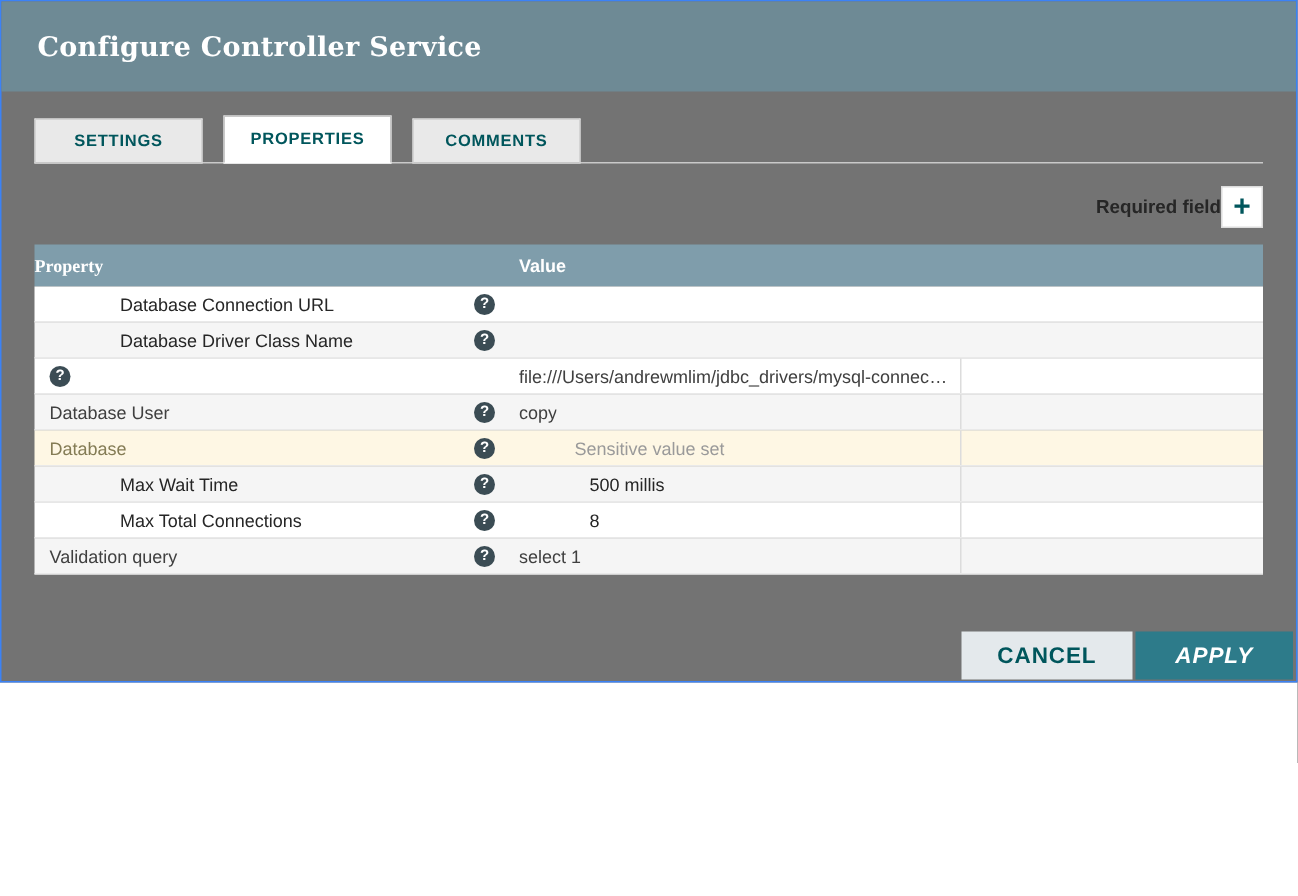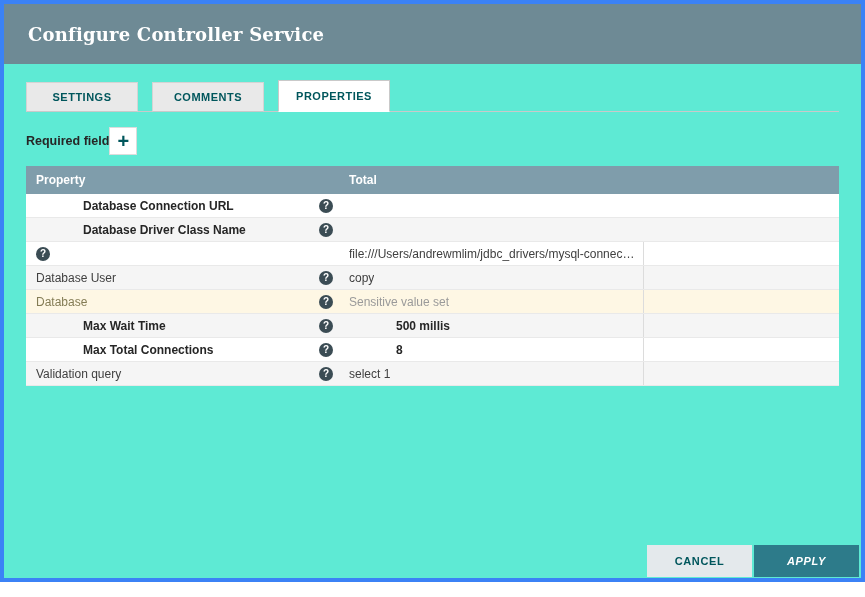--- a/index.html
+++ b/index.html
@@ -5,23 +5,23 @@
   * { margin: 0; padding: 0; box-sizing: border-box; }
   html, body { width: 865px; height: 597px; }
   body {
     font-family: "Liberation Sans", sans-serif;
     background: #fff;
     overflow: hidden;
   }
   .dialog {
     position: relative;
     width: 865px;
-    height: 582px;
-    border: 4px solid #3b82f6;
-    background: #5eead4;
+    height: 455px;
+    border: 1px solid #3b82f6;
+    background: #737373;
   }
   
   .dialog-header {
     height: 60px;
     background: var(--header-bg, #6e8a95);
     display: flex;
     align-items: center;
     padding: 0 24px;
   }
   .dialog-title {
@@ -61,21 +61,21 @@
     height: 32px;
     line-height: 31px;
     border-color: #c9c9c9;
     border-bottom: 1px solid #ffffff;
   }
   
   .toolbar {
     margin-top: 14px;
     margin-bottom: 10px;
     display: flex;
-    justify-content: flex-start;
+    justify-content: flex-end;
     align-items: center;
     height: 30px;
   }
   .required-field {
     font-size: 12.5px;
     font-weight: bold;
     color: #262626;
   }
   .add-btn {
     width: 28px;
@@ -92,21 +92,21 @@
   
   .table { width: 100%; font-size: 12px; }
   .thead {
     display: flex;
     height: 28px;
     background: var(--table-header-bg, #7f9dab);
     color: #ffffff;
     font-weight: bold;
     align-items: center;
   }
-  .th-property { width: 315px; padding-left: 10px; }
+  .th-property { width: 315px; padding-left: 0; font-family: Liberation Serif, serif; }
   .th-value { width: 303px; padding-left: 8px; }
   .th-extra { flex: 1; }
   .tr {
     display: flex;
     height: 24px;
     align-items: stretch;
     border-bottom: 1px solid #e9e9e9;
     background: #ffffff;
     cursor: pointer;
   }
@@ -118,23 +118,23 @@
     padding: 0 8px 0 10px;
     justify-content: space-between;
   }
   .td-value {
     width: 303px;
     padding: 0 8px;
     border-right: 1px solid #dcdcdc;
     overflow: hidden;
   }
   .td-extra { flex: 1; }
-  .tr.bold .prop-name, .tr.bold .value-text { font-weight: bold; color: #262626; padding-left: 47px; }
+  .tr.bold .prop-name, .tr.bold .value-text { font-weight: normal; color: #262626; padding-left: 47px; }
   .tr.highlight .prop-name { color: #847c55; }
-  .tr.sensitive .value-text { color: #9a9a9a; }
+  .tr.sensitive .value-text { color: #9a9a9a; margin-left: 37px; }
   .value-text {
     white-space: nowrap;
     overflow: hidden;
     text-overflow: ellipsis;
   }
   .help-icon {
     flex: 0 0 auto;
     width: 14px;
     height: 14px;
     border-radius: 50%;
@@ -152,21 +152,21 @@
     right: 2px;
     bottom: 1px;
     display: flex;
     gap: 2px;
   }
   .btn {
     min-width: 105px;
     height: 32px;
     border: none;
     font-family: "Liberation Sans", sans-serif;
-    font-size: 11px;
+    font-size: 15px;
     font-weight: bold;
     letter-spacing: 0.6px;
     cursor: pointer;
     padding: 0 24px;
   }
   .btn.cancel { background: var(--cancel-bg, #e4e9ec); color: var(--accent, #00565c); }
   .btn.apply { background: var(--apply-bg, #2d7b8a); color: #ffffff; font-style: italic; }
 </style>
 </head>
 <body>
@@ -174,35 +174,35 @@
 <div class="dialog">
 
   <div class="dialog-header">
     <span class="dialog-title">Configure Controller Service</span>
   </div>
 
   <div class="dialog-body">
 
     <div class="tabs">
       <div class="tab">SETTINGS</div>
+      <div class="tab active">PROPERTIES</div>
       <div class="tab">COMMENTS</div>
-      <div class="tab active">PROPERTIES</div>
     </div>
 
     <div class="toolbar">
       <span class="required-field">Required field</span>
       <button class="add-btn">
         <span>+</span>
       </button>
     </div>
 
     <div class="table">
       <div class="thead">
         <div class="th-property">Property</div>
-        <div class="th-value">Total</div>
+        <div class="th-value">Value</div>
         <div class="th-extra"></div>
       </div>
       <div class="tbody" id="tbody">
   <div class="tr bold">
     <div class="td td-property">
       <span class="prop-name">Database Connection URL</span>
       <span class="help-icon">?</span>
     </div>
     <div class="td td-extra"></div>
   </div>

